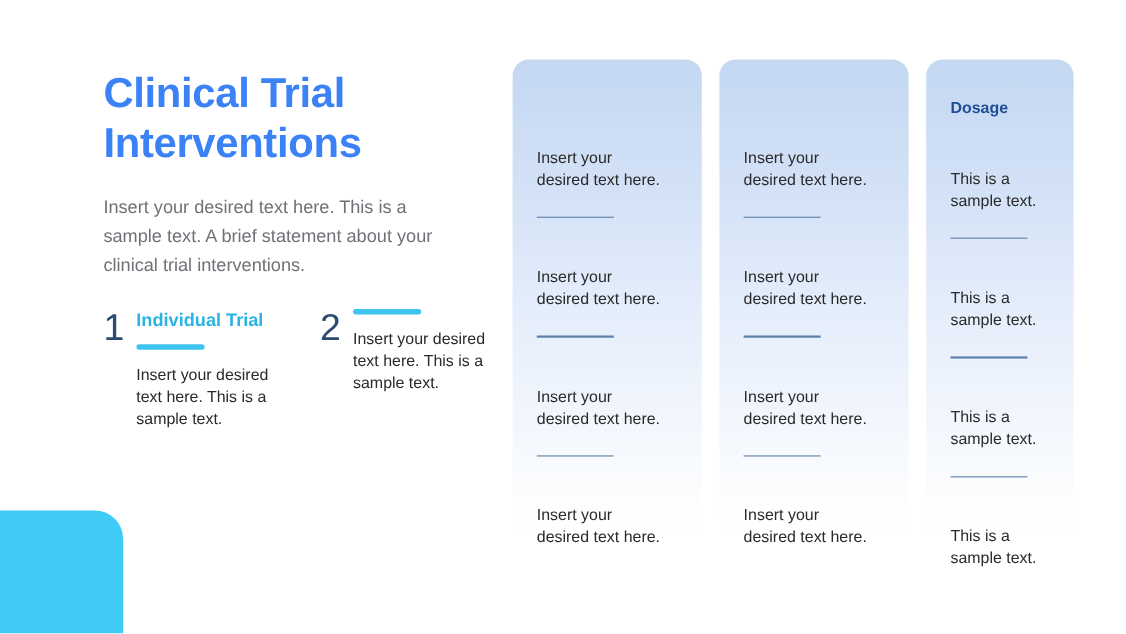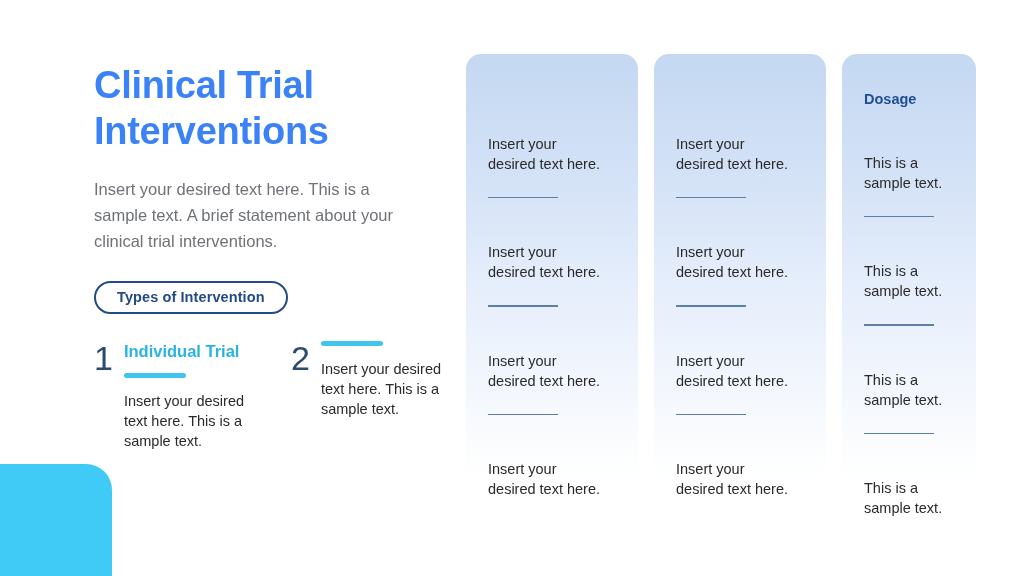--- a/index.html
+++ b/index.html
@@ -163,21 +163,20 @@
 <body>
 
 <div class="corner-block"></div>
 
 <div class="left-panel">
 
   <div class="page-title">Clinical Trial Interventions</div>
 
   <div class="intro-paragraph">Insert your desired text here. This is a sample text. A brief statement about your clinical trial interventions.</div>
 
-  <div class="pill-badge">Types of Intervention</div>
 
   <div class="num-items">
 
     <div class="num-item">
       <div class="num-digit">1</div>
       <div class="num-body">
         <div class="num-heading">Individual Trial</div>
         <div class="num-bar"></div>
         <div class="num-text">Insert your desired text here. This is a sample text.</div>
       </div>

